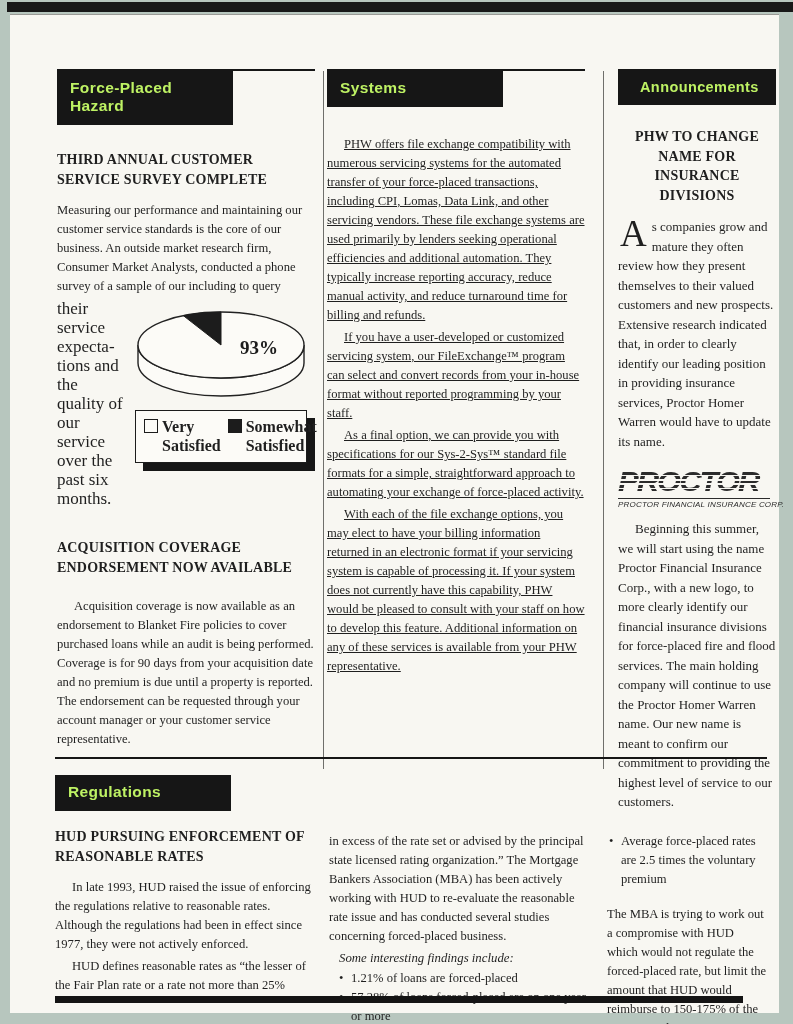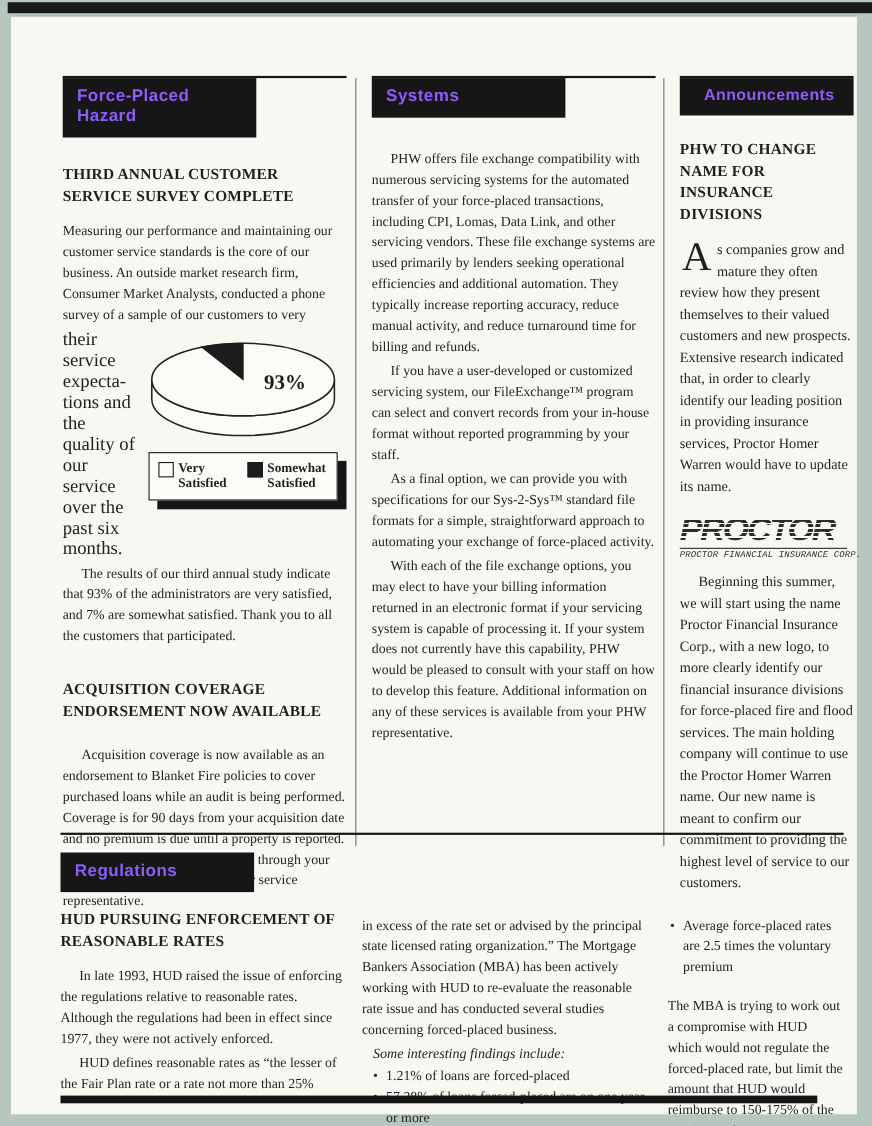--- a/index.html
+++ b/index.html
@@ -12,57 +12,57 @@
   }
   .scan-topbar { position:absolute; top:2px; left:7px; right:0; height:10px; background:#181818; }
   .page {
     position:absolute; left:10px; top:14px; width:769px; height:998px;
     background:#f8f7f2; border-top:1px solid #9a9a96;
   }
 
   
   .col { position:absolute; top:54px; }
   .col1 { left:47px; width:258px; height:700px; }
-  .col2 { left:328px; width:258px; height:700px; }
+  .col2 { left:317px; width:258px; height:700px;text-decoration:underline; }
   .col3 { left:608px; width:158px; height:700px; }
   .vdiv { position:absolute; top:56px; width:1px; height:698px; background:#6f6f6b; }
   .vdiv1 { left:313px; }
   .vdiv2 { left:593px; }
 
   
   .rule { border-top:2px solid #161616; }
   .hdr {
     display:inline-block; box-sizing:border-box;
-    background:#161616; color:#8b5cf6;
+    background:#161616; color:#bef264;
     font-family:"Liberation Sans","DejaVu Sans",sans-serif;
     font-weight:bold; font-size:15.5px; letter-spacing:.4px;
     padding:8px 10px 10px 13px; width:176px;
   }
   .hdr-wide { width:158px; font-size:14.5px; padding-left:22px; }
 
   
   .atitle {
     font-weight:bold; font-size:14px; line-height:1.4; letter-spacing:.2px;
     margin:25px 0 12px 0;
   }
   .body-p { font-size:12.6px; line-height:19px; margin:0 0 3px 0; }
   .ind { text-indent:17px; }
   .col3 .body-p { font-size:13px; line-height:19.5px; }
-  .col3 .atitle { margin-top:22px; }
+  .col3 .atitle { margin-top:22px;text-align:center; }
 
   
   .wrap-row { display:flex; margin-top:2px; }
   .narrow-text { width:72px; font-size:17px; line-height:19px; }
   .chartbox { width:178px; margin-left:6px; padding-top:8px; }
   .legend {
     box-sizing:border-box; width:172px; margin-top:4px;
     background:#fcfbf7; border:1.5px solid #1c1c1c;
     box-shadow:8px 8px 0 #161616;
     display:flex; gap:7px; padding:7px 5px 7px 8px;
-    font-size:12px; font-weight:bold; line-height:1.15;
+    font-size:16px; font-weight:bold; line-height:1.15;
   }
   .leg-item { display:flex; gap:4px; align-items:flex-start; }
   .sw { width:12px; height:12px; flex:0 0 auto; border:1.5px solid #1c1c1c; margin-top:1px; }
   .sw-white { background:#fcfbf7; }
   .sw-black { background:#1c1c1c; }
 
   
   .dropcap {
     float:left; font-size:37px; line-height:30px; padding:2px 5px 0 2px; font-weight:normal;
   }
@@ -72,21 +72,21 @@
     font-family:"Liberation Sans","DejaVu Sans",sans-serif;
     font-weight:bold; font-style:italic; font-size:31px; letter-spacing:-2px;
     color:#2b2b2b; line-height:30px; transform:scaleY(.92);
   }
   .logo-name::after {      
     content:""; position:absolute; inset:0;
     background:repeating-linear-gradient(to bottom, transparent 0 3px, #f8f7f2 3px 4.5px);
   }
   .logo-tag {
     display:block; border-top:1.5px solid #2b2b2b; margin-top:1px; padding-top:1px;
-    font-family:Liberation Mono, monospace;
+    font-family:Liberation Sans, sans-serif;
     font-style:italic; font-size:8px; letter-spacing:.2px; color:#2b2b2b; white-space:nowrap;
   }
 
   
   .regs {
     position:absolute; left:45px; top:742px; width:712px;
     border-top:2px solid #161616;
   }
   .regs-grid { display:grid; grid-template-columns:258px 262px 160px; column-gap:16px; }
   .regs .hdr { margin-top:16px; }
@@ -107,21 +107,21 @@
 <div class="scan-topbar"></div>
 
 <div class="page">
 
   <div class="col col1">
     <div class="rule"></div>
     <div class="hdr">Force-Placed Hazard</div>
 
     <div class="atitle">THIRD ANNUAL CUSTOMER SERVICE SURVEY COMPLETE</div>
 
-    <p class="body-p">Measuring our performance and maintaining our customer service standards is the core of our business.  An outside market research firm, Consumer Market Analysts, conducted a phone survey of  a sample of our customers to very</p>
+    <p class="body-p">Measuring our performance and maintaining our customer service standards is the core of our business.  An outside market research firm, Consumer Market Analysts, conducted a phone survey of  a sample of our including to query</p>
 
     <div class="wrap-row">
       <div class="narrow-text">their service expecta-tions and the quality of our service over the past six months.</div>
 
       <div class="chartbox">
         <svg width="172" height="95" viewBox="0 0 172 95">
 
           <path d="M3,38 L3,56 A83,33 0 0 0 169,56 L169,38 A83,33 0 0 1 3,38 Z" fill="#fcfbf7" stroke="#222" stroke-width="1.4"></path>
 
           <ellipse cx="86" cy="38" rx="83" ry="33" fill="#fcfbf7" stroke="#222" stroke-width="1.4"></ellipse>
@@ -137,21 +137,20 @@
             <span>Very Satisfied</span>
           </div>
           <div class="leg-item">
             <span class="sw sw-black"></span>
             <span style="width:58px">Somewhat Satisfied</span>
           </div>
         </div>
       </div>
     </div>
 
-    <p class="body-p ind" style="margin-top:4px">The results of our third annual study indicate that 93% of the administrators are very satisfied, and 7% are somewhat satisfied.  Thank you to all the customers that participated.</p>
 
     <div class="atitle" style="margin-top:30px">ACQUISITION COVERAGE ENDORSEMENT NOW AVAILABLE</div>
 
     <p class="body-p ind" style="margin-top:20px">Acquisition coverage is now available as an endorsement to Blanket Fire policies to cover purchased loans while an audit is being performed.  Coverage is for 90 days from your acquisition date and no premium is due until a property is reported.  The endorsement can be requested through your account manager or your customer service representative.</p>
   </div>
 
   <div class="vdiv vdiv1"></div>
 
   <div class="col col2">
     <div class="rule"></div>

